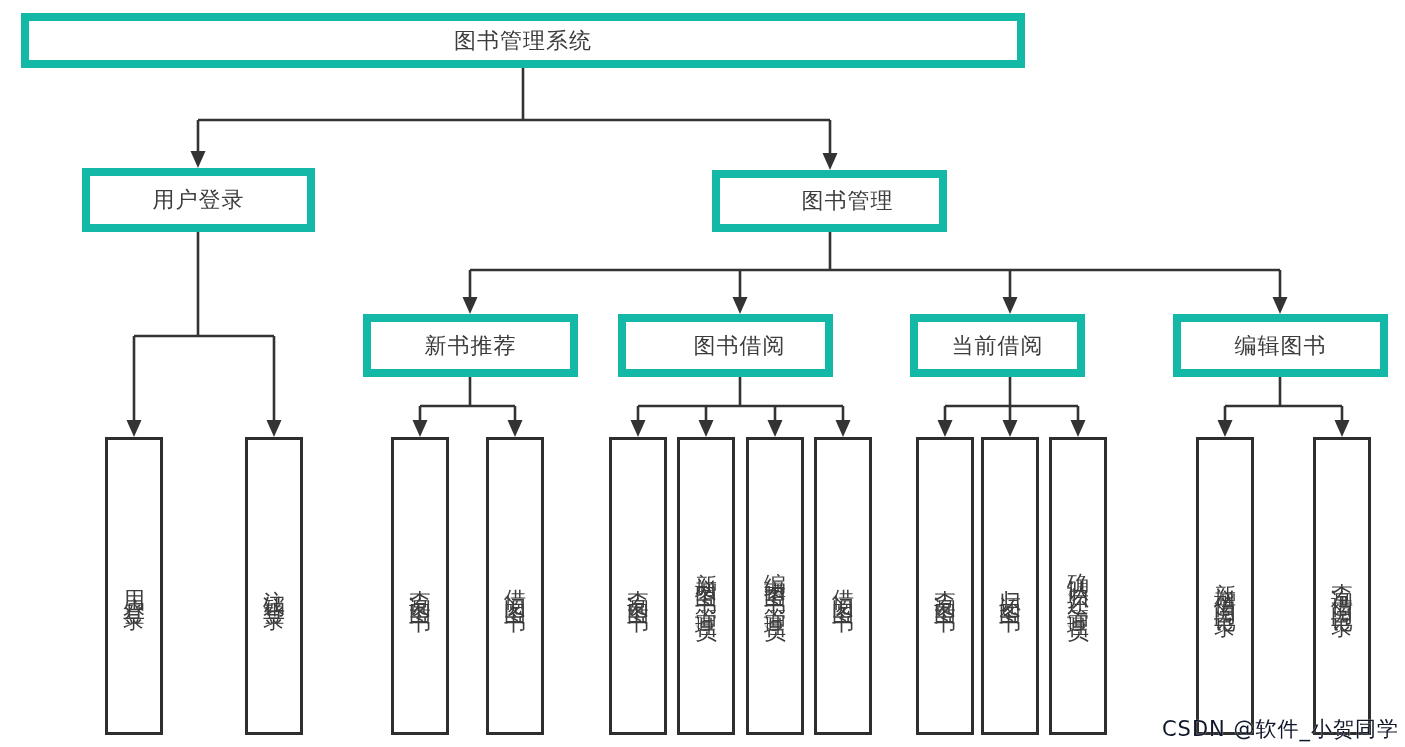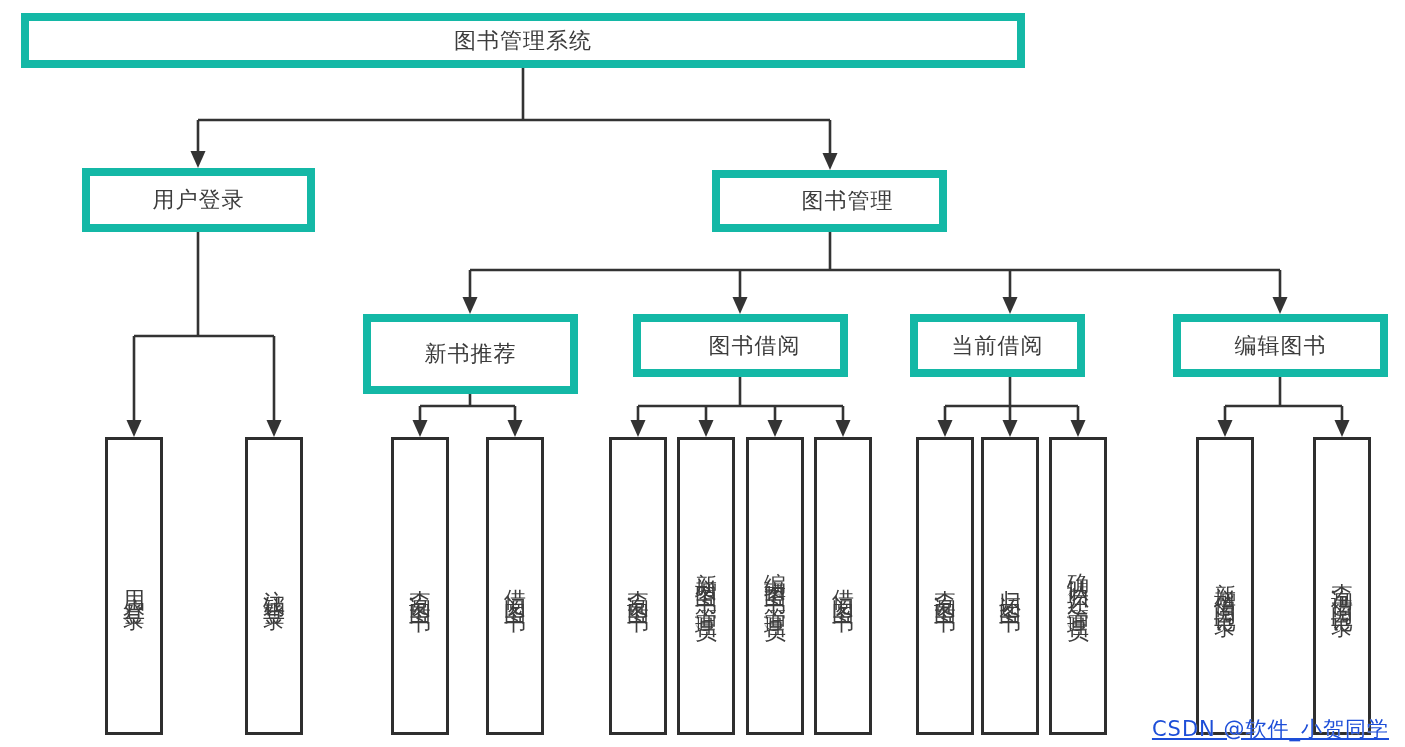--- a/index.html
+++ b/index.html
@@ -46,28 +46,27 @@
   }
   .vbox .vtext {
     writing-mode: vertical-rl;
     text-orientation: mixed;
     line-height: 1;
     letter-spacing: 7px;
     white-space: nowrap;
   }
   .watermark {
     position: absolute;
-    right: 16px;
+    right: 6px;
     bottom: 4px;
-    color: #1d4ed8;
+    color: #0f172a;
     font-size: 21px;
     letter-spacing: 1px;
     text-shadow: 0 0 1px #ffffff;
     white-space: nowrap;
-    text-decoration: underline;
   }
 </style>
 </head>
 <body>
 
 <div class="stage">
 
   <svg class="connectors" width="1405" height="747" viewBox="0 0 1405 747" fill="none" stroke="#333333" stroke-width="2.6">
 
     <path d="M523,68 V120"></path>
@@ -128,22 +127,22 @@
     <polygon points="1217.5,420 1232.5,420 1225,437" fill="#333333" stroke="none"></polygon>
     <path d="M1342,406 V420"></path>
     <polygon points="1334.5,420 1349.5,420 1342,437" fill="#333333" stroke="none"></polygon>
   </svg>
 
   <div class="box" style="left:21px; top:13px; width:1004px; height:55px;">图书管理系统</div>
 
   <div class="box" style="left:82px; top:168px; width:233px; height:64px;">用户登录</div>
   <div class="box" style="left:712px; top:170px; width:235px; height:62px;padding-left:36px;">图书管理</div>
 
-  <div class="box" style="left:363px; top:314px; width:215px; height:80px;">新书推荐</div>
-  <div class="box" style="left:633px; top:314px; width:215px; height:63px;padding-left:28px;">图书借阅</div>
+  <div class="box" style="left:363px; top:314px; width:215px; height:63px;">新书推荐</div>
+  <div class="box" style="left:618px; top:314px; width:215px; height:63px;padding-left:28px;">图书借阅</div>
   <div class="box" style="left:910px; top:314px; width:175px; height:63px;">当前借阅</div>
   <div class="box" style="left:1173px; top:314px; width:215px; height:63px;">编辑图书</div>
 
   <div class="vbox" style="left:105px;">
     <span class="vtext">用户登录</span>
   </div>
   <div class="vbox" style="left:245px;">
     <span class="vtext">注销登录</span>
   </div>
 

